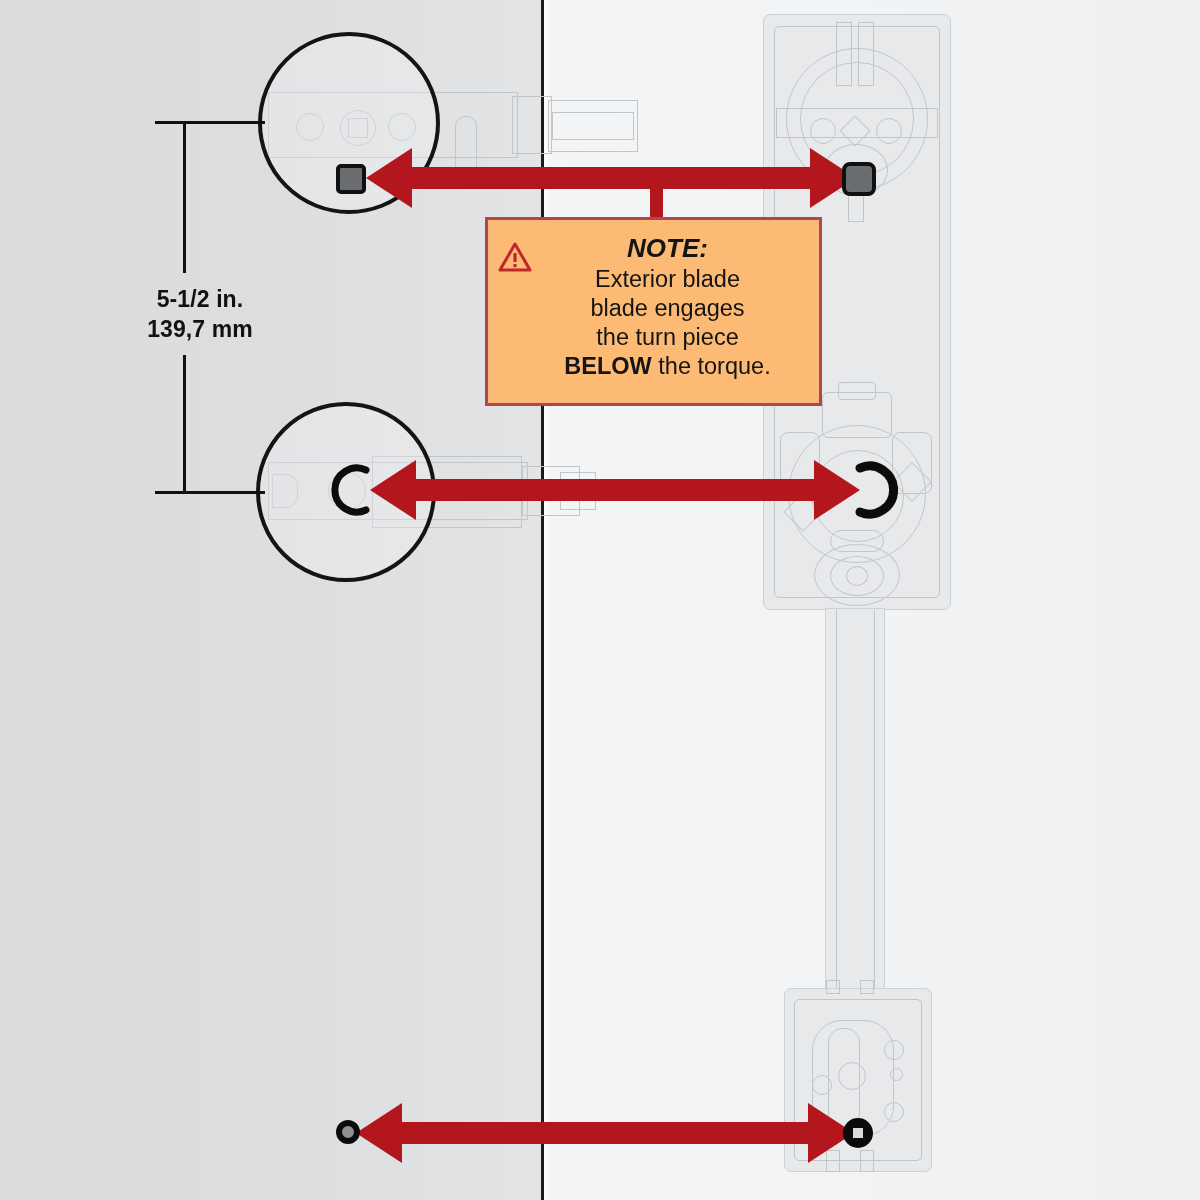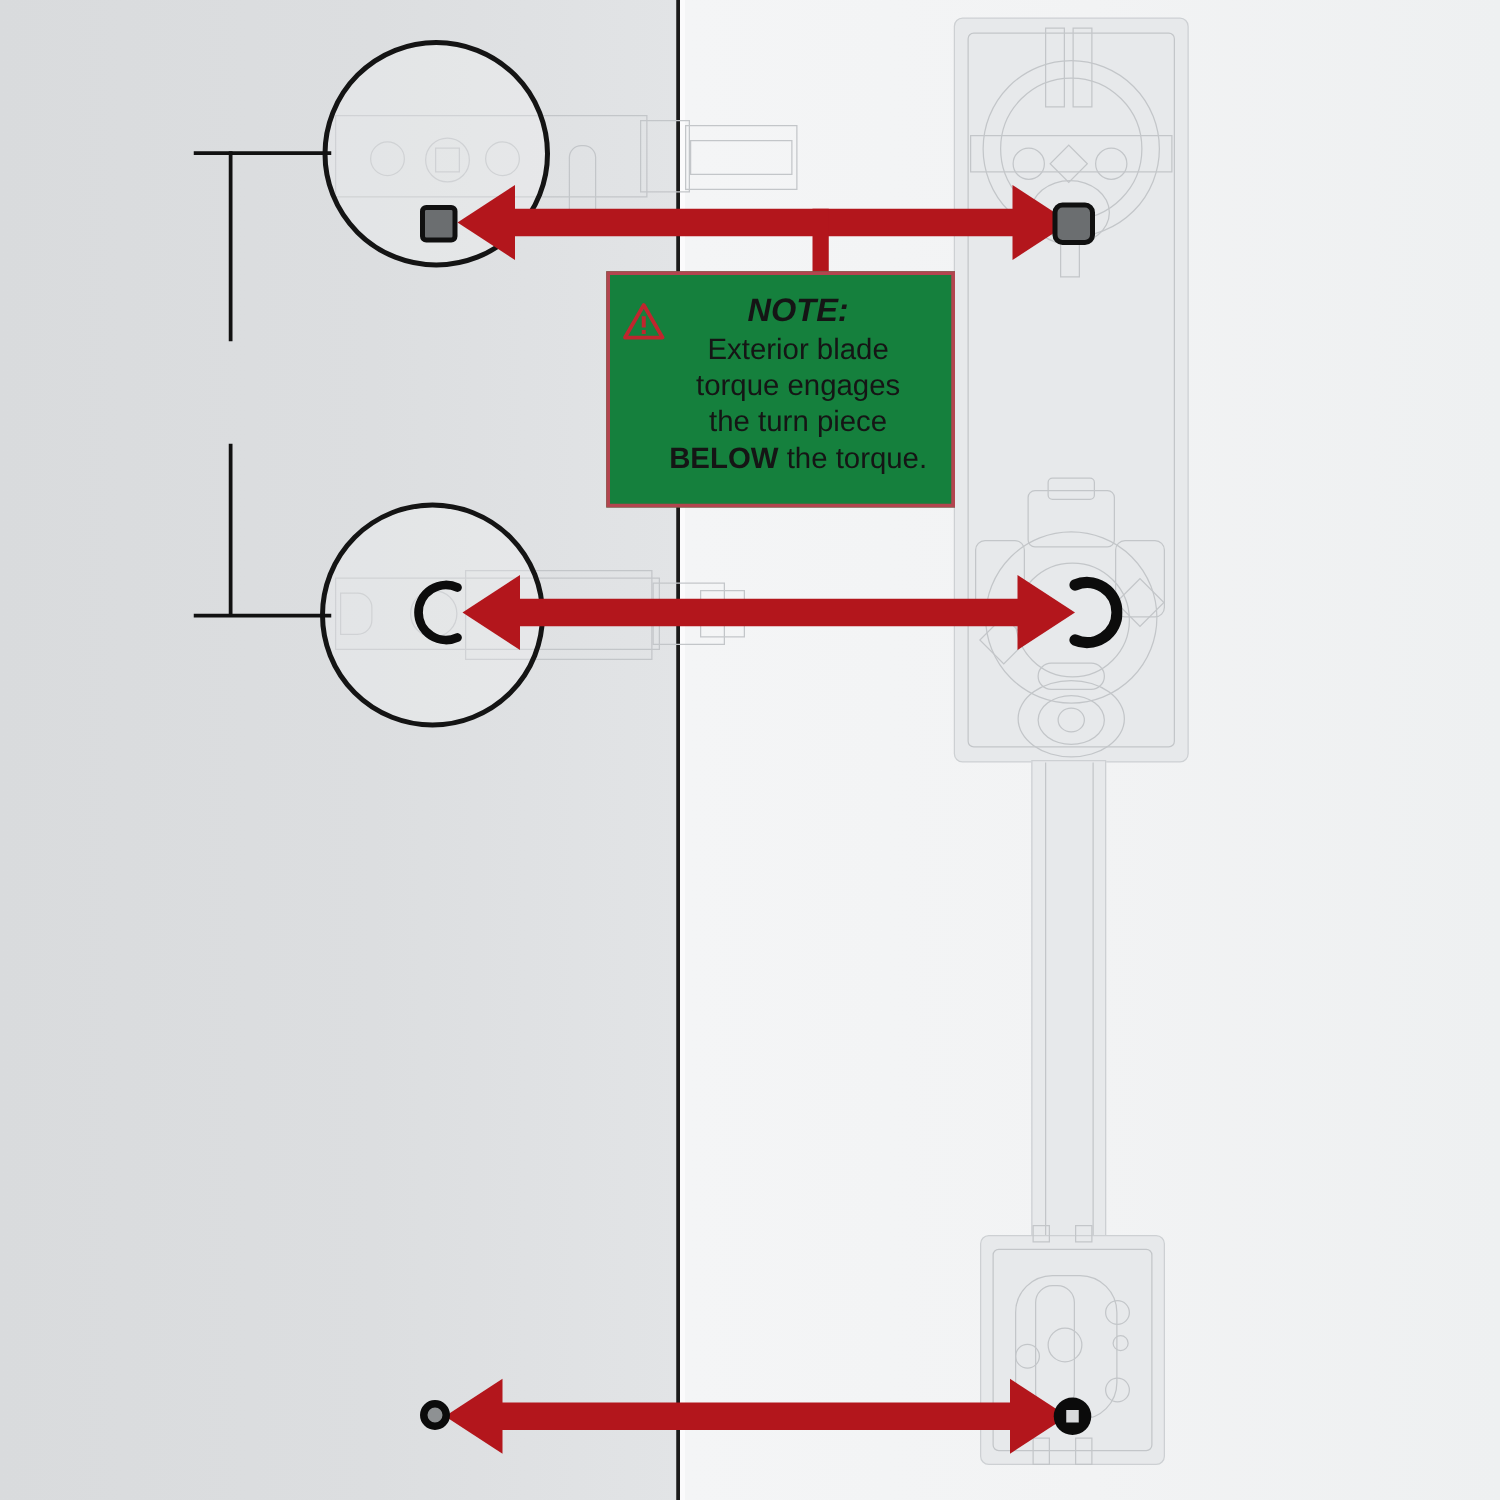--- a/index.html
+++ b/index.html
@@ -82,22 +82,22 @@
   .crescent{position:absolute;}
 
   
   .hw{position:absolute;box-sizing:border-box;}
   .hw-line{border:1.6px solid #c3c6c9;background:transparent;}
   .hw-soft{background:#e7e9eb;border:1.6px solid #cdd0d3;}
   .round{border-radius:50%;}
 
   
   .note-box{
-    position:absolute;left:485px;top:217px;width:279px;height:189px;
-    background:#15803d;border:3.5px solid #b3454f;box-sizing:border-box;
+    position:absolute;left:485px;top:217px;width:337px;height:189px;
+    background:#fdba74;border:3.5px solid #b3454f;box-sizing:border-box;
     display:flex;align-items:flex-start;padding:12px 10px 0 8px;
   }
   .note-tri{flex:0 0 auto;margin-top:10px;margin-left:2px;}
   .note-text{
     flex:1;text-align:center;color:#151515;
     font-size:23.5px;line-height:1.235;margin-left:-6px;
   }
   .note-title{font-style:italic;font-weight:bold;font-size:26px;display:block;margin-bottom:1px;}
   .note-strong{font-weight:bold;}
 </style>
@@ -171,20 +171,24 @@
   <div class="hw hw-line round" style="left:328px;top:472px;width:38px;height:38px;"></div>
   <div class="hw hw-line" style="left:372px;top:456px;width:150px;height:72px;"></div>
   <div class="hw hw-line" style="left:522px;top:466px;width:58px;height:50px;"></div>
   <div class="hw hw-line" style="left:560px;top:472px;width:36px;height:38px;"></div>
 
   <div class="detail-circle" style="left:258px;top:32px;width:182px;height:182px;"></div>
   <div class="detail-circle" style="left:256px;top:402px;width:180px;height:180px;"></div>
 
   <div class="dim-tick" style="left:155px;top:121px;width:110px;"></div>
   <div class="dim-line" style="left:183px;top:121px;height:152px;"></div>
+  <div class="dim-text" style="top:284px;">
+    <div>5-1/2 in.</div>
+    <div>139,7 mm</div>
+  </div>
   <div class="dim-line" style="left:183px;top:355px;height:138px;"></div>
   <div class="dim-tick" style="left:155px;top:491px;width:110px;"></div>
 
   <div class="leader" style="left:150px;top:120px;width:0px;"></div>
   <div class="leader" style="left:150px;top:128px;width:0px;"></div>
 
   <div class="arrow-bar" style="left:400px;top:167px;width:424px;"></div>
   <div class="arrow-head-left" style="left:366px;top:148px;"></div>
   <div class="arrow-head-right" style="left:810px;top:148px;"></div>
   <div class="arrow-stem" style="left:650px;top:167px;height:54px;"></div>
@@ -212,19 +216,19 @@
 
   <div class="note-box">
     <svg class="note-tri" width="34" height="30" viewBox="0 0 34 30">
       <path d="M17 2 L32 28 L2 28 Z" fill="none" stroke="#c0262e" stroke-width="3" stroke-linejoin="round"></path>
       <rect x="15.4" y="11" width="3.2" height="9" fill="#c0262e"></rect>
       <rect x="15.4" y="22" width="3.2" height="3.2" fill="#c0262e"></rect>
     </svg>
     <div class="note-text">
       <span class="note-title">NOTE:</span>
       <span>Exterior blade</span><br>
-      <span>torque engages</span><br>
+      <span>blade engages</span><br>
       <span>the turn piece</span><br>
       <span class="note-strong">BELOW</span><span> the torque.</span>
     </div>
   </div>
 
 </div>
 
 </body></html>

